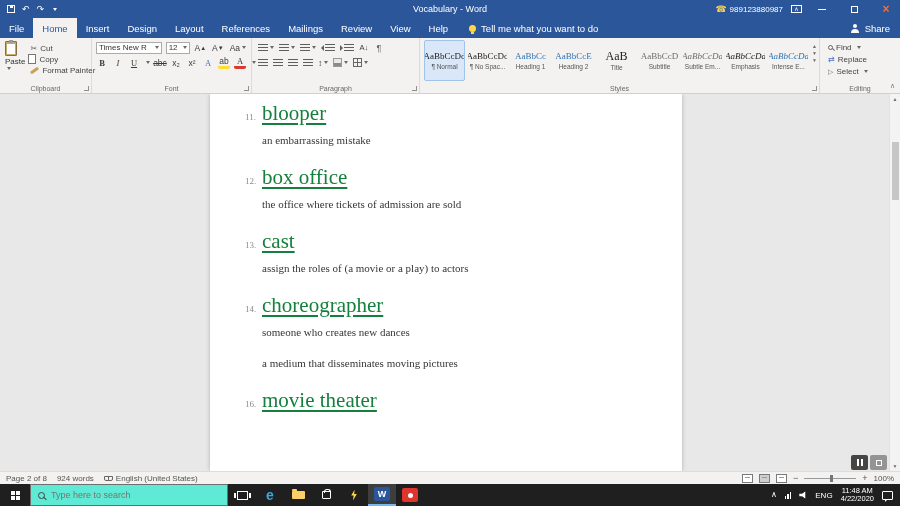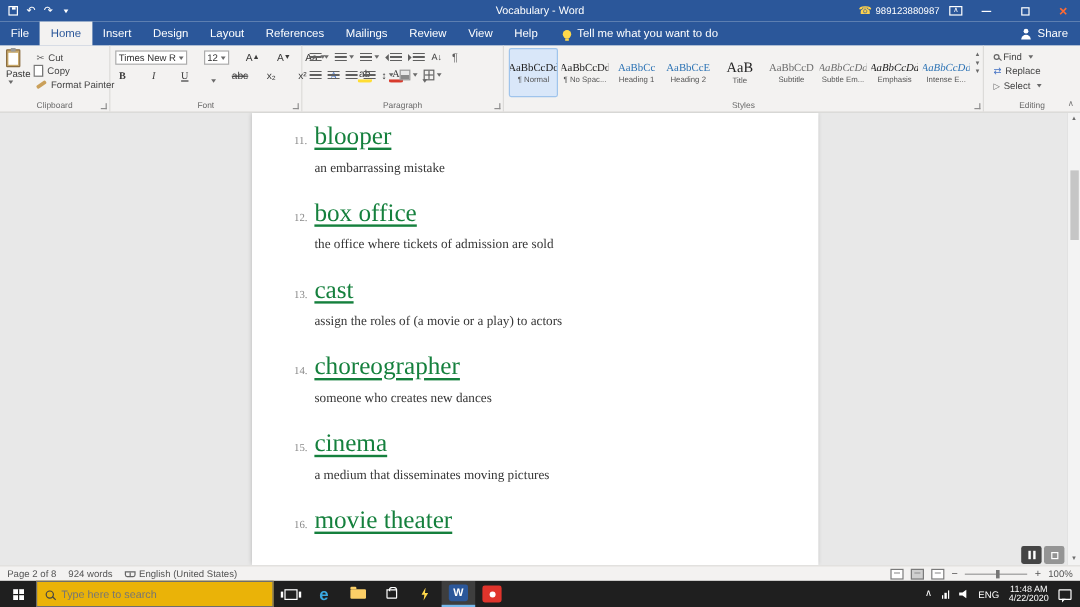--- a/index.html
+++ b/index.html
@@ -53,21 +53,21 @@
   .clipicon::before { content:""; position:absolute; left:1px; top:2px; width:8px; height:10px; background:#fff; }
   .clipicon::after { content:""; position:absolute; left:3px; top:-2px; width:4px; height:3px; background:#9a9a9a; }
   .clip-rows { display:flex; flex-direction:column; gap:2px; font-size:8px; color:#444; padding-top:3px; }
   .clip-row { display:flex; align-items:center; gap:3px; white-space:nowrap; }
   .scis { font-size:8px; color:#666; line-height:1; }
   .copyic { width:6px; height:8px; border:1px solid #777; background:#fff; position:relative; display:inline-block; }
   .copyic::before { content:""; position:absolute; left:-3px; top:-3px; width:6px; height:8px; border:1px solid #777; background:#fff; }
   .brush { width:9px; height:3px; background:#caa05a; transform:rotate(-35deg); border-radius:1px; display:inline-block; }
 
   .g-font { width:160px; display:flex; flex-direction:column; padding:3px 4px 10px; gap:2px; }
-  .f-row { display:flex; align-items:flex-end; gap:14px; }
+  .f-row { display:flex; align-items:center; gap:4px; }
   .combo { height:12px; border:1px solid #ababab; background:#fff; display:flex; align-items:center; font-size:8px; padding:0 2px; color:#333; white-space:nowrap; }
   .combo-name { width:66px; justify-content:space-between; }
   .combo-size { width:24px; justify-content:space-between; }
   .sup7 { font-size:6px; vertical-align:top; }
   .b-b { font-weight:bold; font-family:"Liberation Serif",serif; }
   .b-i { font-style:italic; font-family:"Liberation Serif",serif; }
   .b-u { text-decoration:underline; font-family:"Liberation Serif",serif; }
   .b-strike { text-decoration:line-through; }
   .b-effects { color:#4472c4; font-family:"Liberation Serif",serif; }
   .b-hl { border-bottom:3px solid #ffdd33; line-height:1; }
@@ -134,21 +134,21 @@
   .zoomline { width:52px; height:1px; background:#9a9a9a; position:relative; display:inline-block; }
   .zoomline::after { content:""; position:absolute; left:50%; top:-3px; width:3px; height:7px; background:#767676; }
   .zsign { font-size:9px; color:#555; line-height:1; }
 
   
   .taskbar { position:absolute; top:484px; left:0; right:0; height:22px; background:#1f1f1f; display:flex; align-items:stretch; color:#fff; }
   .startbtn { width:30px; display:flex; align-items:center; justify-content:center; }
   .winlogo { width:9px; height:9px; background:
       linear-gradient(#1f1f1f,#1f1f1f) 4px 0/1px 9px no-repeat,
       linear-gradient(#1f1f1f,#1f1f1f) 0 4px/9px 1px no-repeat, #fff; }
-  .searchbox { width:198px; background:#eab308; border:1px solid #6e6e6e; display:flex; align-items:center; gap:6px; padding:0 7px; }
+  .searchbox { width:198px; background:#5eead4; border:1px solid #6e6e6e; display:flex; align-items:center; gap:6px; padding:0 7px; }
   .mag2 { width:7px; height:7px; border:1px solid #444; border-radius:50%; position:relative; flex:none; display:inline-block; }
   .mag2::after { content:""; position:absolute; width:4px; height:1px; background:#444; transform:rotate(45deg); right:-3px; bottom:-1px; }
   .searchbox input { border:0; outline:0; background:transparent; font-size:9px; color:#444; width:150px; font-family:inherit; }
   .tbtn { width:28px; display:flex; align-items:center; justify-content:center; position:relative; }
   .tbtn.active { background:rgba(255,255,255,.14); border-bottom:2px solid #76b9ed; }
   .taskview { width:11px; height:9px; border:1px solid #fff; position:relative; display:inline-block; }
   .taskview::before { content:""; position:absolute; left:-4px; top:1px; width:2px; height:5px; background:#fff; }
   .taskview::after { content:""; position:absolute; right:-4px; top:1px; width:2px; height:5px; background:#fff; }
   .edge-e { color:#3aa8e0; font-size:14px; font-weight:bold; line-height:1; }
   .folder { width:13px; height:8px; background:#fccf67; border-radius:1px; position:relative; display:inline-block; }
@@ -442,24 +442,20 @@
 
       <div class="entry">
         <div class="word-line">
           <span class="num">14.</span>
           <span class="word">choreographer</span>
         </div>
         <div class="def">someone who creates new dances</div>
       </div>
 
       <div class="entry">
-        <div class="word-line">
-          <span class="num">15.</span>
-          <span class="word">cinema</span>
-        </div>
         <div class="def">a medium that disseminates moving pictures</div>
       </div>
 
       <div class="entry">
         <div class="word-line">
           <span class="num">16.</span>
           <span class="word">movie theater</span>
         </div>
         <div class="def"></div>
       </div>

